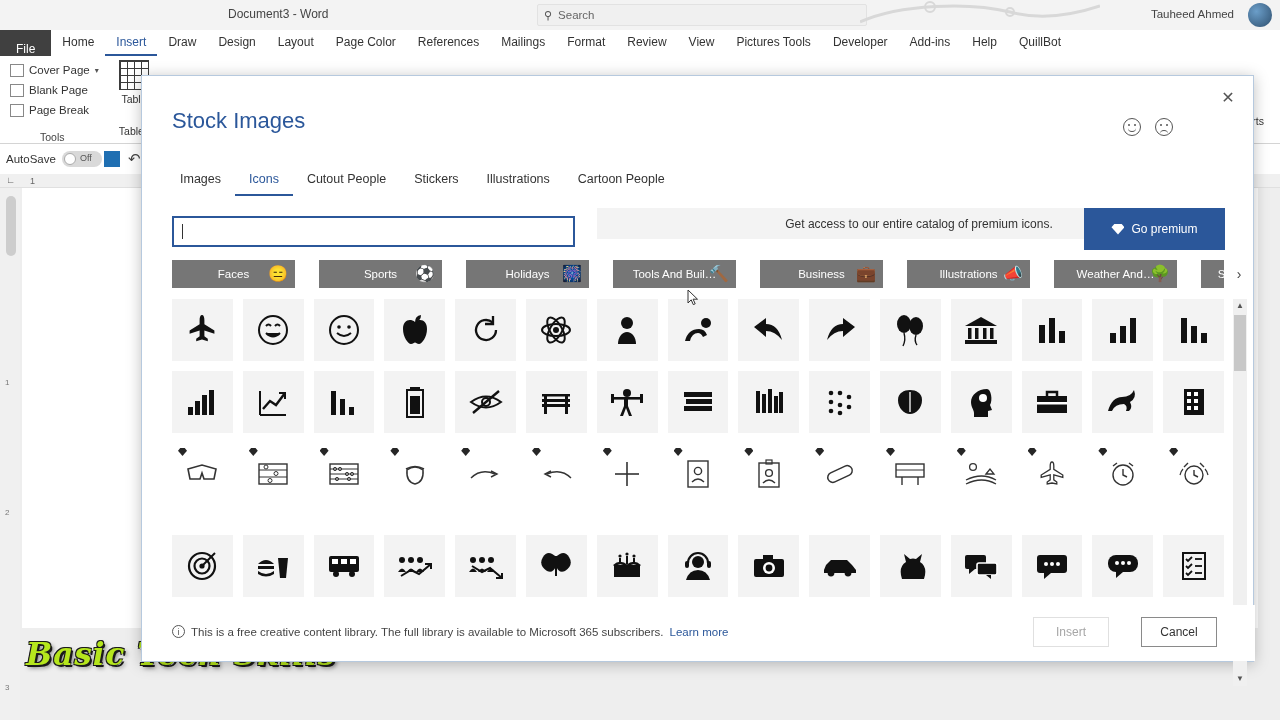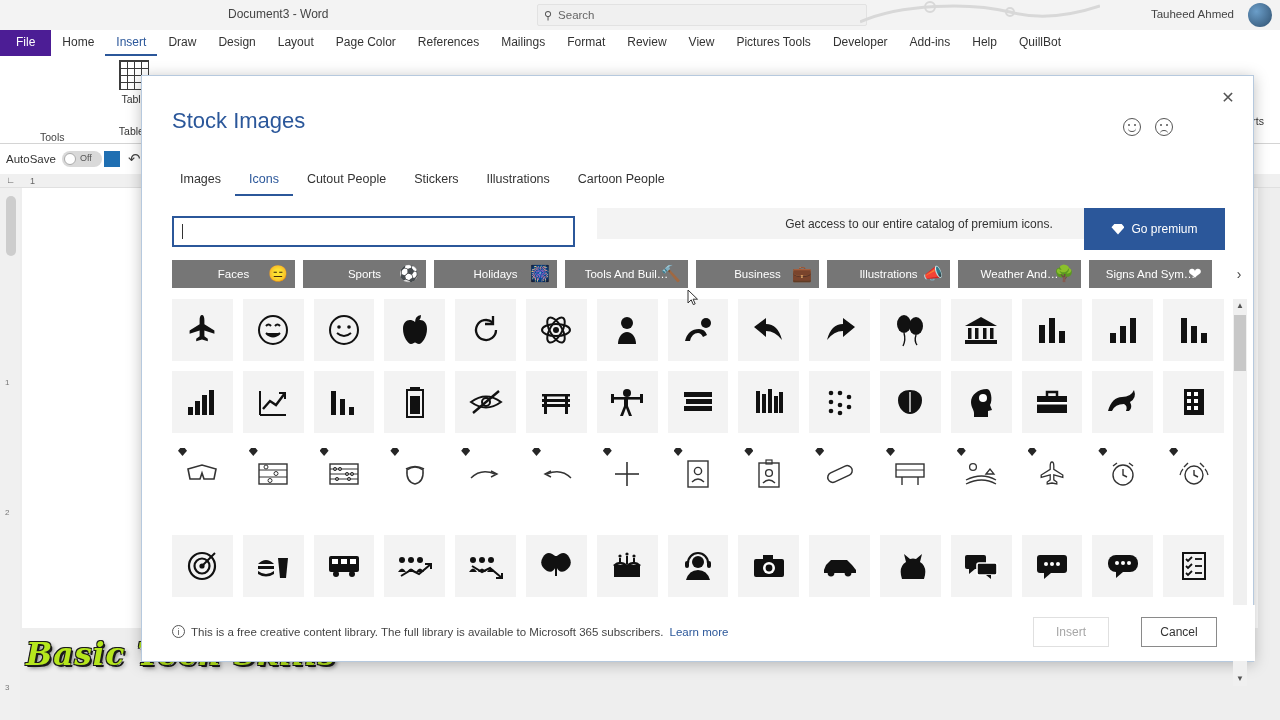--- a/index.html
+++ b/index.html
@@ -52,21 +52,21 @@
   .ribbon-tabs {
     position: absolute; top: 30px; left: 0; width: 1280px; height: 26px;
     background: #ffffff;
     display: flex; align-items: stretch;
     font-size: 12px;
   }
   .ribbon-tabs .tab {
     padding: 5px 11px 4px; color: #333; cursor: default; white-space: nowrap;
   }
   .ribbon-tabs .tab.file {
-    background: #4c1d95; color: #fff; padding: 5px 16px 4px;
+    background: #404040; color: #fff; padding: 12px 16px 4px;
   }
   .ribbon-tabs .tab.active {
     color: #2b579a; border-bottom: 2px solid #2b579a;
   }
 
   
   .ribbon-body {
     position: absolute; top: 56px; left: 0; width: 1280px; height: 88px;
     background: #fff; border-bottom: 1px solid #d4d4d4;
     font-size: 11.5px; color: #333;
@@ -236,21 +236,21 @@
   .gem {
     width: 13px; height: 11px;
     background: #fff;
     clip-path: polygon(25% 0, 75% 0, 100% 33%, 50% 100%, 0 33%);
   }
 
   
   .chips {
     position: absolute; left: 30px; top: 184px;
     width: 1052px; height: 30px;
-    display: flex; gap: 8px; overflow: hidden;
+    display: flex; gap: 24px; overflow: hidden;
   }
   .chip {
     flex: 0 0 auto;
     width: 123px; height: 28px;
     background: #767676; color: #fff;
     font-size: 11.5px;
     display: flex; align-items: center; justify-content: center;
     position: relative; cursor: pointer;
     white-space: nowrap; overflow: hidden;
   }
@@ -359,20 +359,35 @@
     <div class="tab">Review</div>
     <div class="tab">View</div>
     <div class="tab">Pictures Tools</div>
     <div class="tab">Developer</div>
     <div class="tab">Add-ins</div>
     <div class="tab">Help</div>
     <div class="tab">QuillBot</div>
   </div>
 
   <div class="ribbon-body">
+    <div class="ribbon-group-left">
+      <div class="ribbon-item">
+        <span class="gi"></span>
+        <span>Cover Page</span>
+        <span style="font-size:8px;color:#555;">▾</span>
+      </div>
+      <div class="ribbon-item">
+        <span class="gi"></span>
+        <span>Blank Page</span>
+      </div>
+      <div class="ribbon-item">
+        <span class="gi"></span>
+        <span>Page Break</span>
+      </div>
+    </div>
     <div class="ribbon-label-pages">Tools</div>
 
     <div class="ribbon-table">
       <div class="grid"></div>
       <div class="lbl">Table</div>
       <div class="lbl2">Tables</div>
     </div>
 
     <div class="ribbon-strip-icons">
       <div class="rs">

